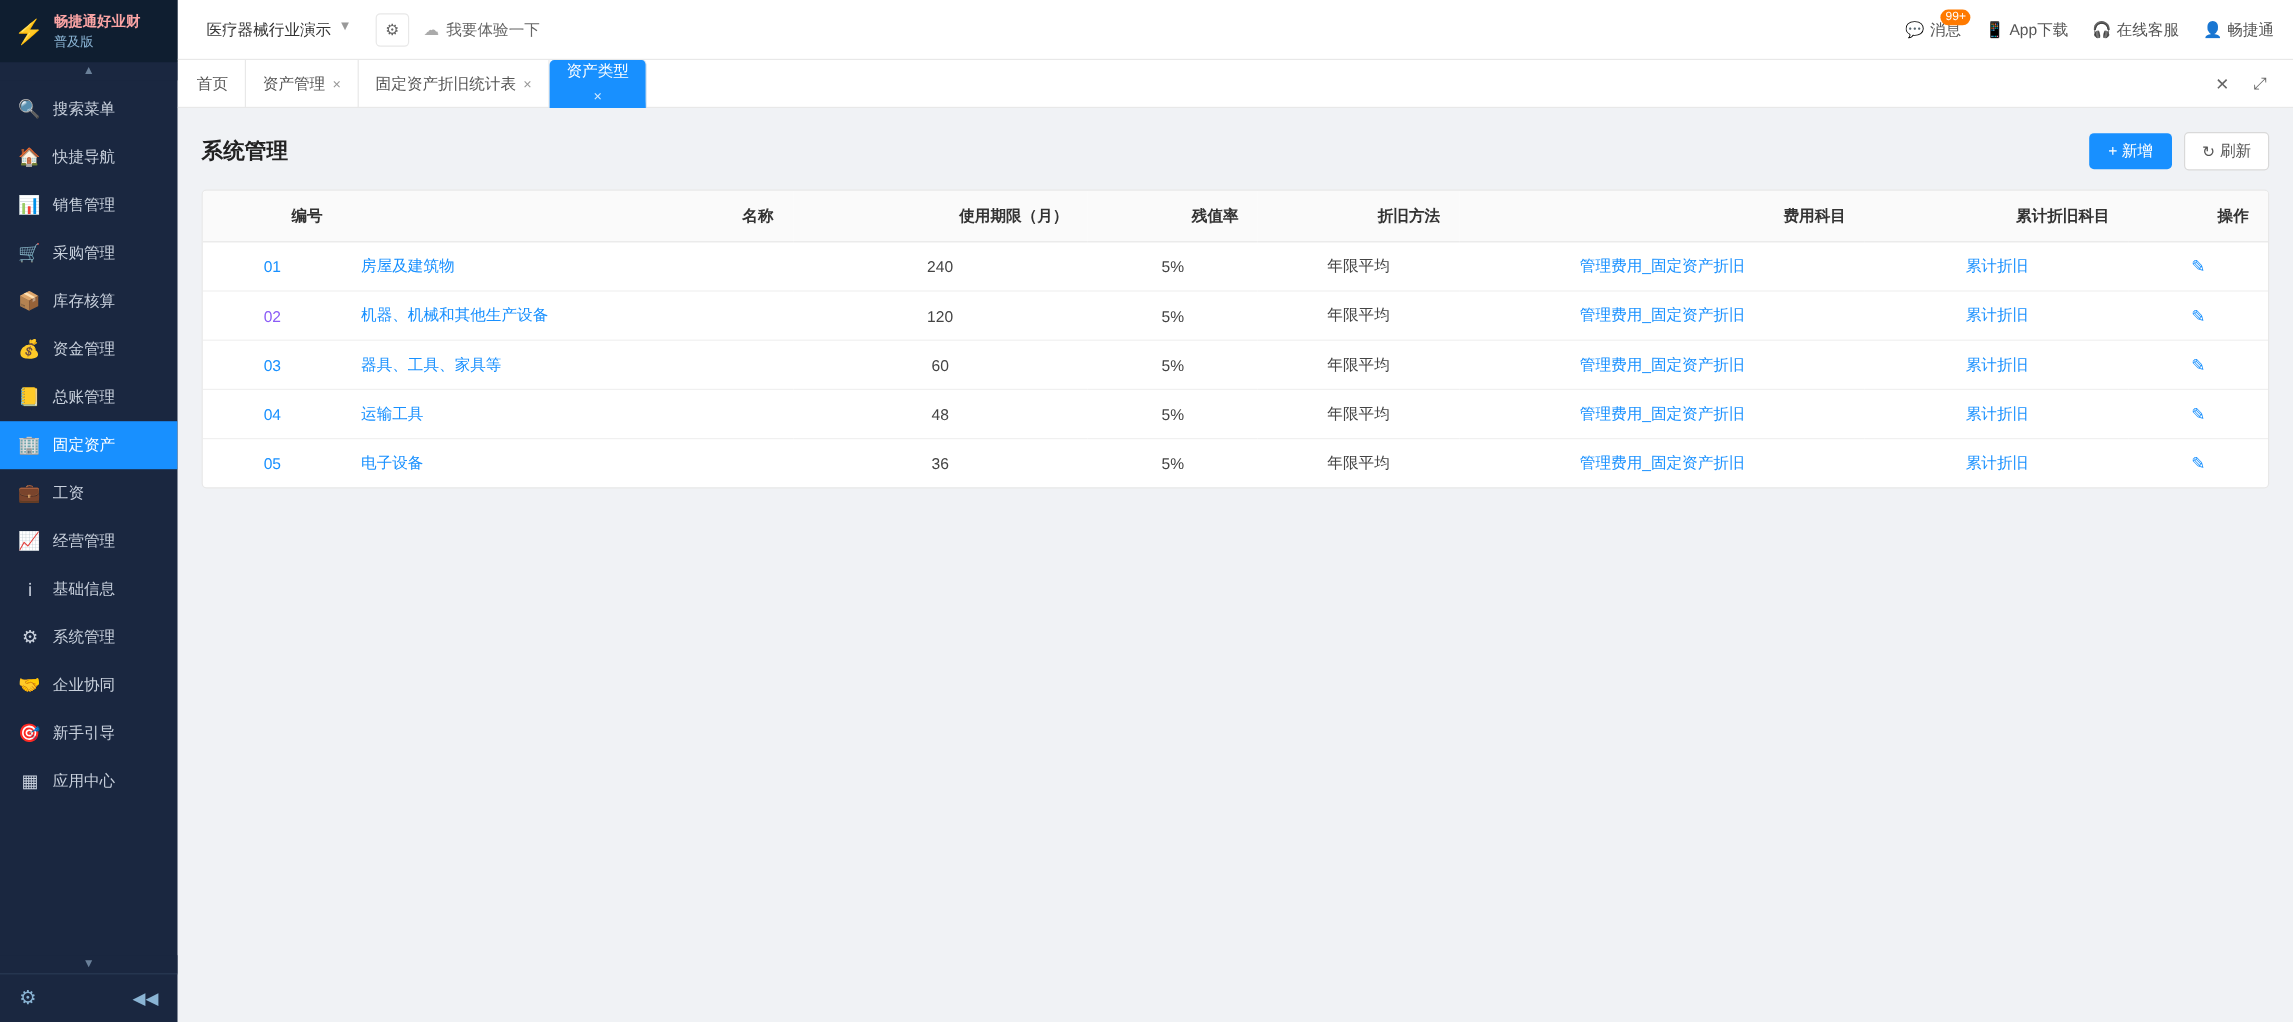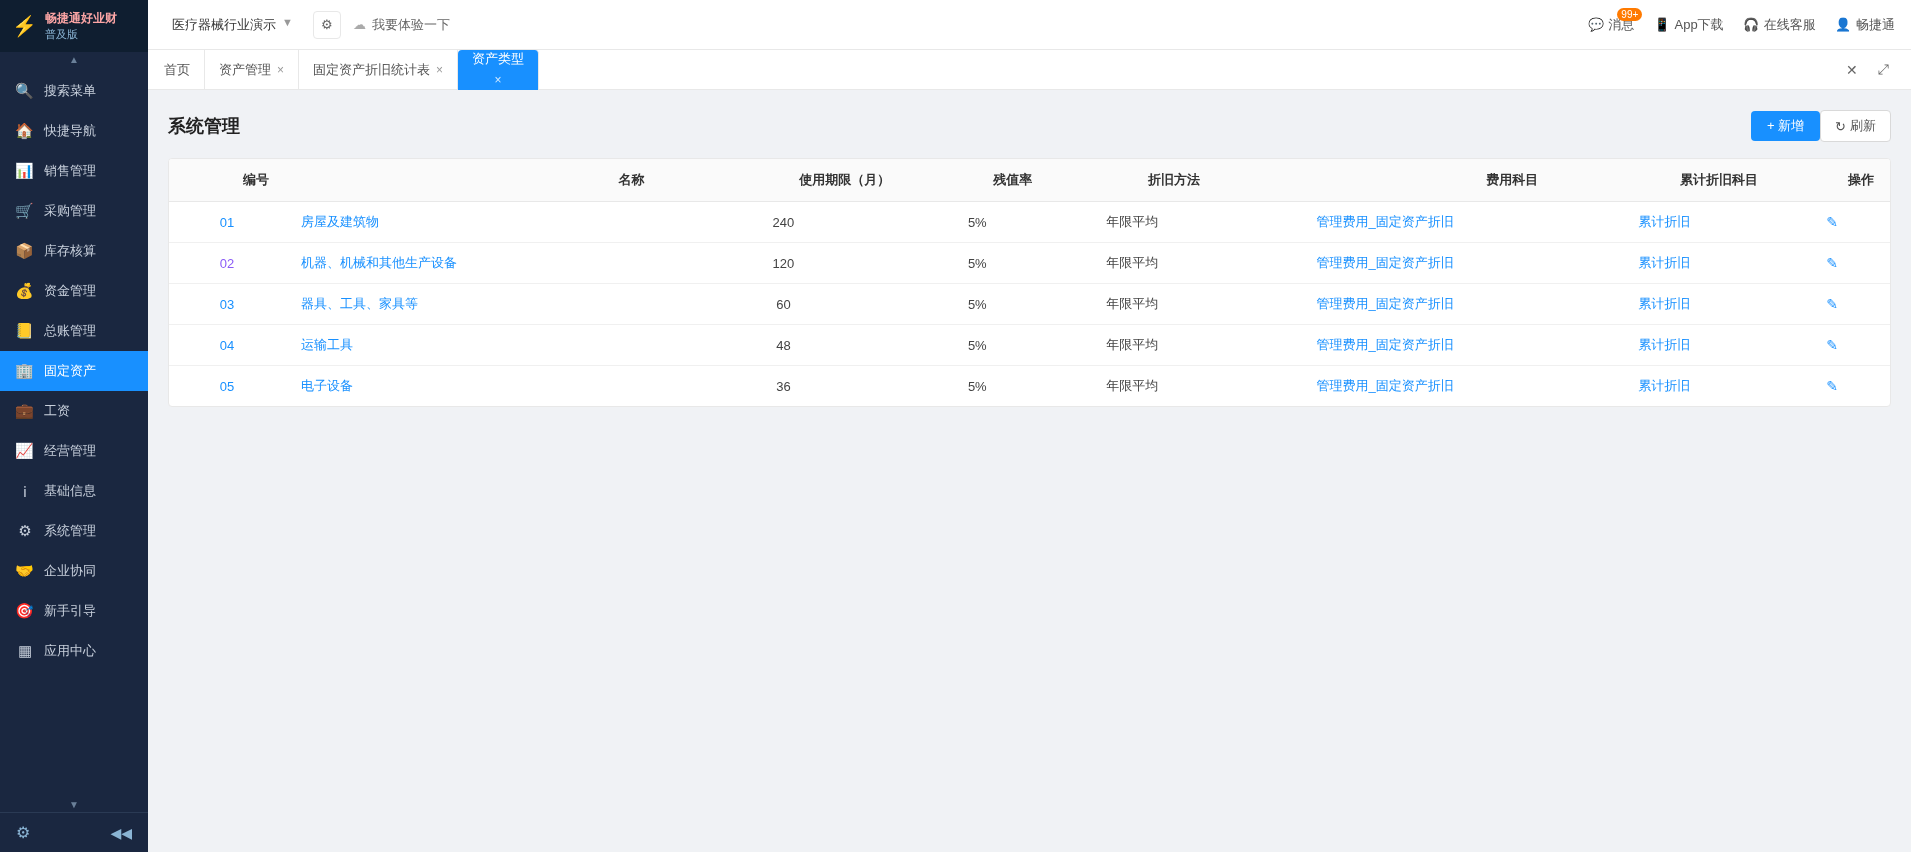--- a/index.html
+++ b/index.html
@@ -197,20 +197,21 @@
       margin-bottom: 16px;
     }
     #page-title {
       font-size: 18px;
       font-weight: bold;
       color: #222;
     }
     #page-actions {
       display: flex;
       align-items: center;
+      gap: 10px;
     }
     .btn-primary {
       background: #1890ff;
       color: #fff;
       border: none;
       padding: 6px 16px;
       border-radius: 4px;
       cursor: pointer;
       font-size: 13px;
       display: flex;

